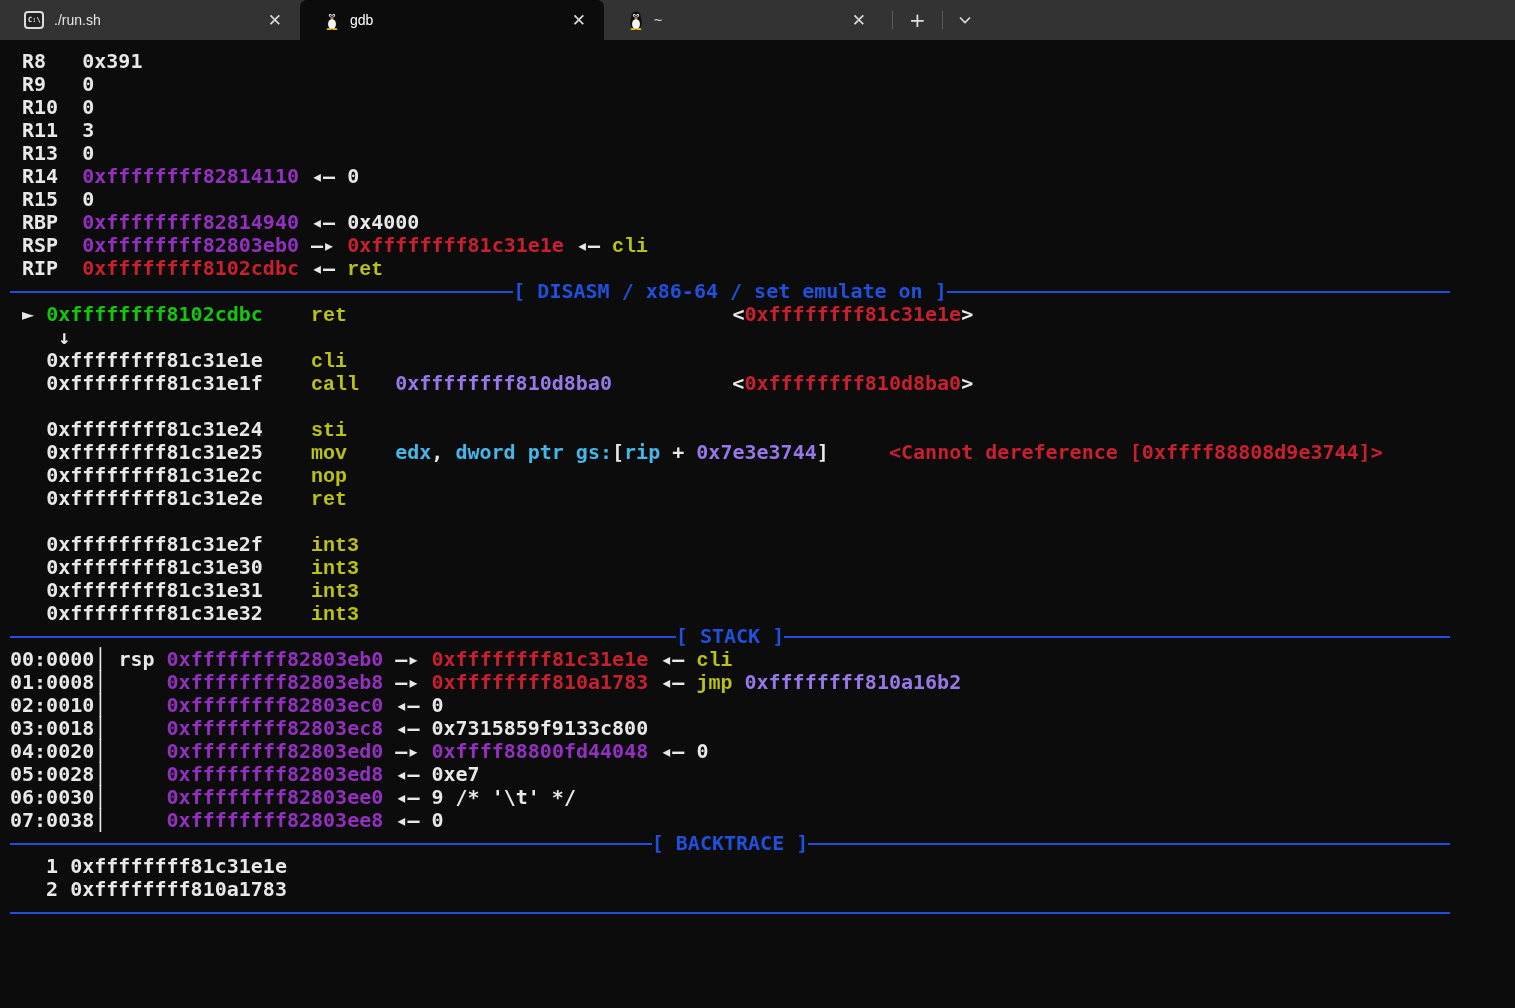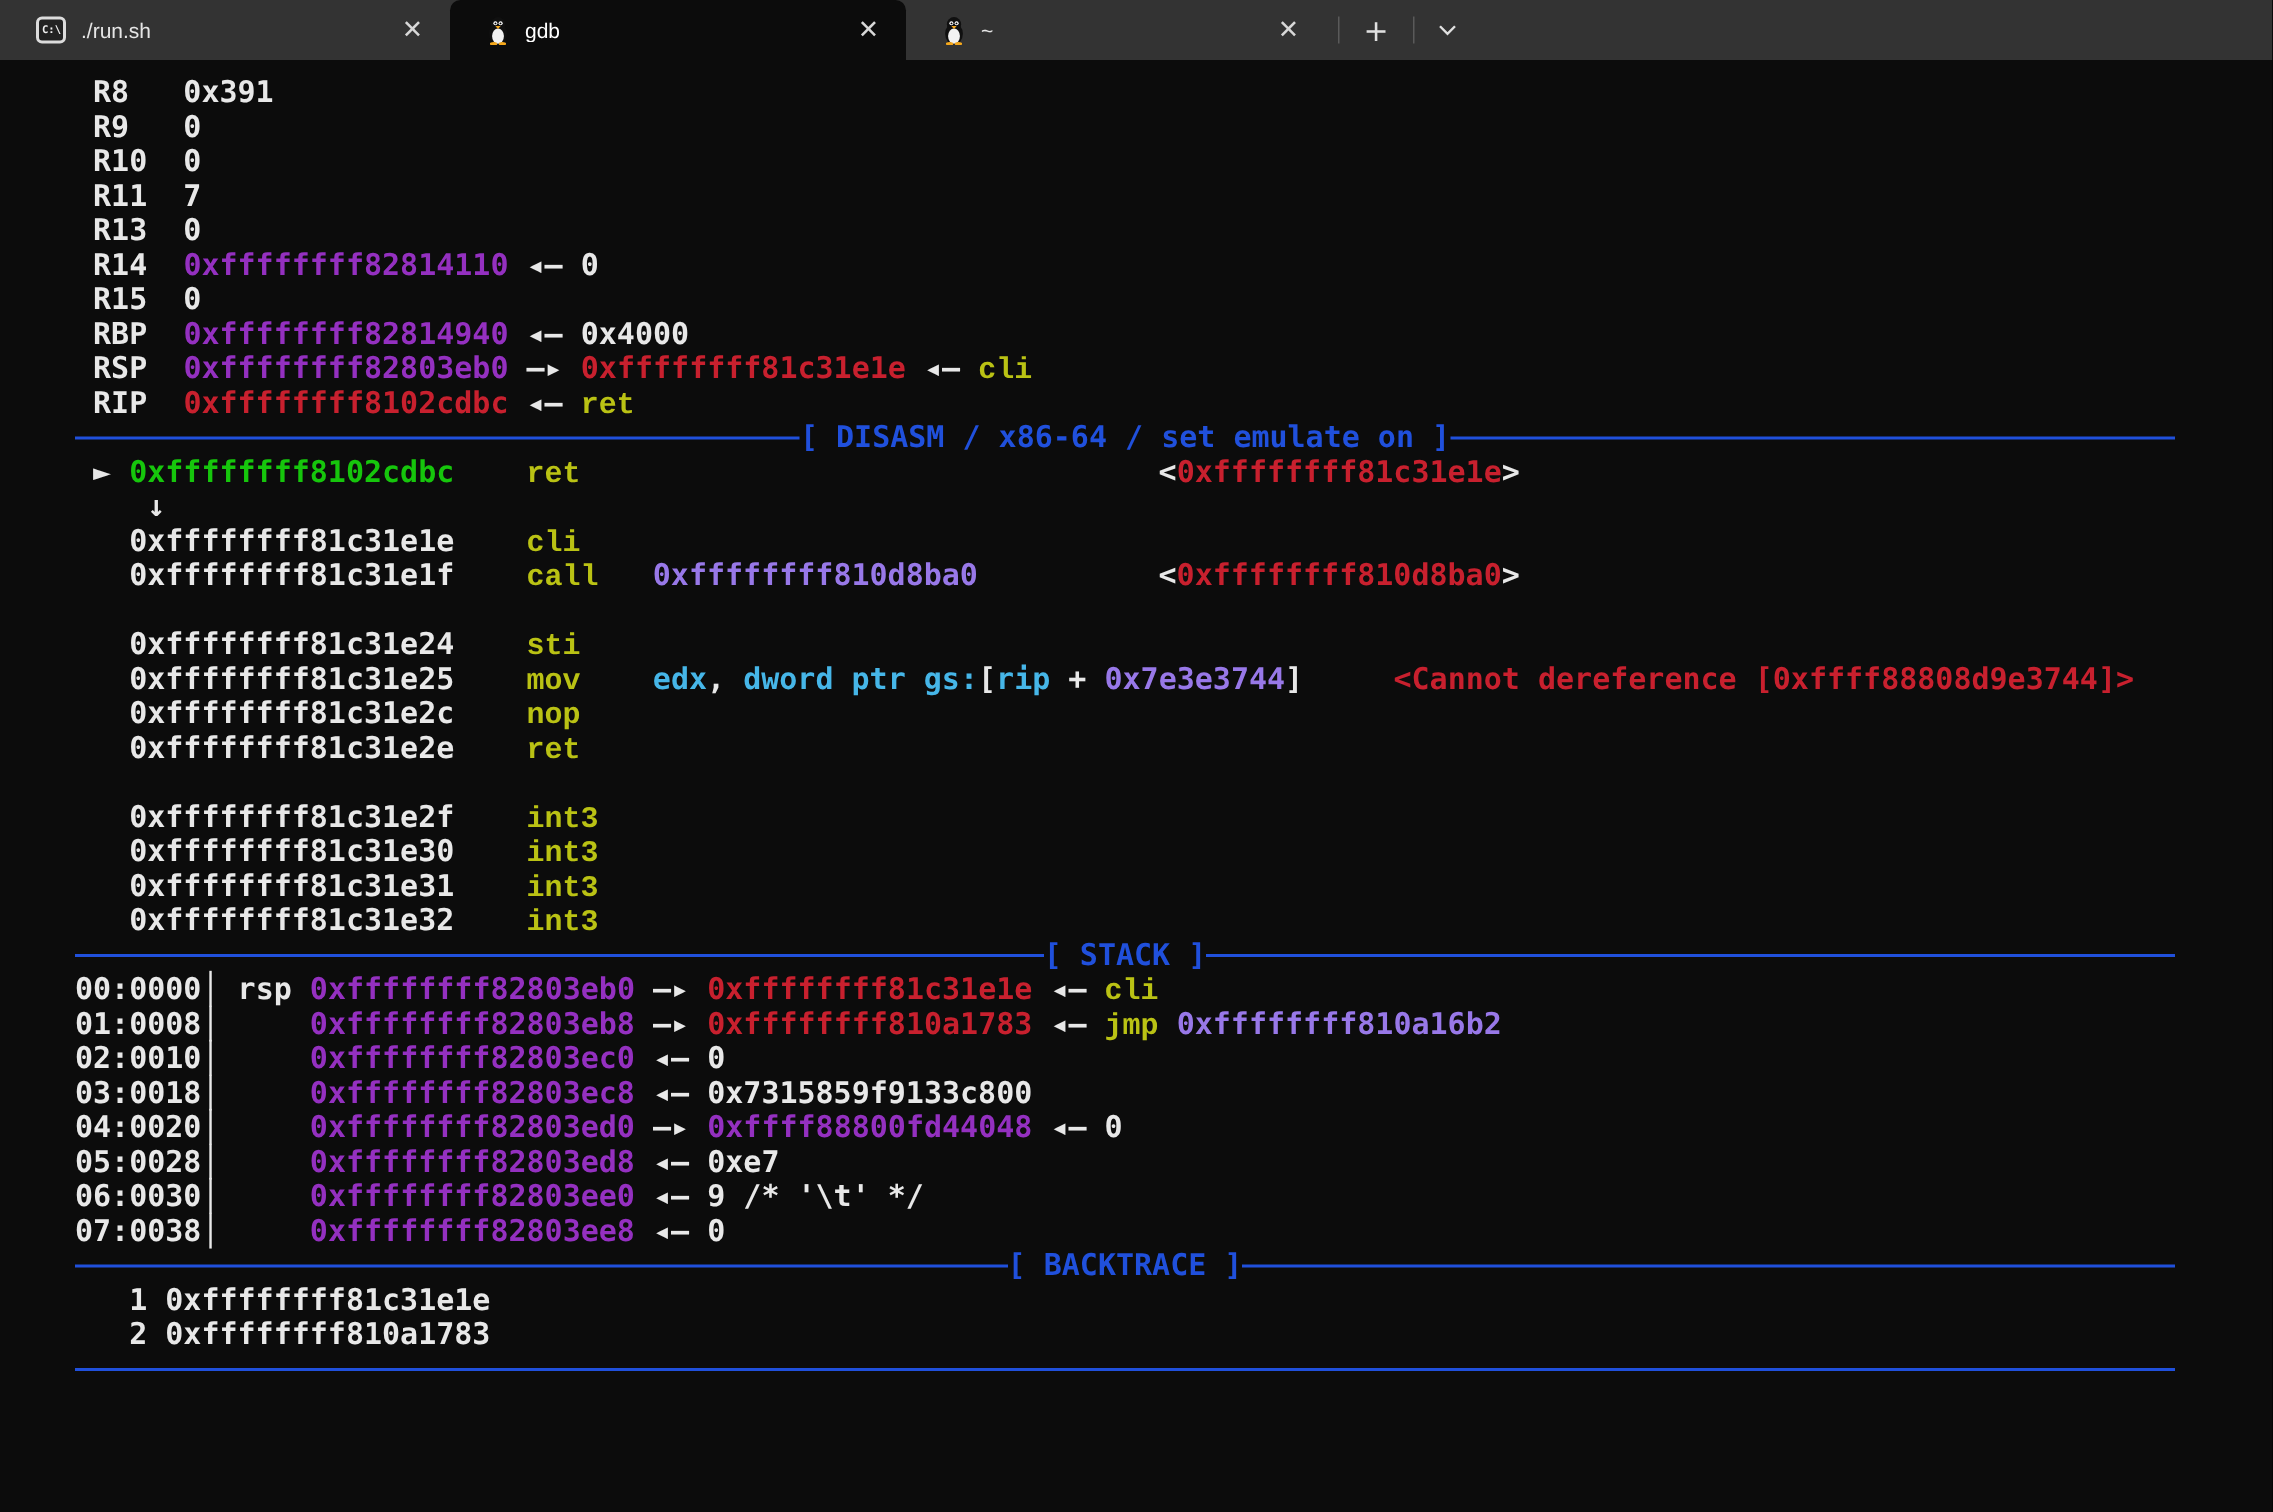--- a/index.html
+++ b/index.html
@@ -14,21 +14,21 @@
   .tab .close{font-family:"DejaVu Sans",sans-serif;font-size:17px;color:#d8d8d8;padding:0 6px;line-height:1;}
   .cmdicon{box-sizing:border-box;width:20px;height:18px;border:2px solid #dcdcdc;border-radius:4px;
            display:flex;align-items:center;justify-content:flex-start;padding-left:2px;
            font-family:"DejaVu Sans Mono",monospace;font-size:7px;font-weight:bold;color:#f0f0f0;background:#222;}
   .controls{display:flex;align-items:center;gap:6px;padding-left:8px;}
   .vdiv{width:1px;height:18px;background:#5a5a5a;}
   .ctrl{color:#e0e0e0;font-family:"DejaVu Sans",sans-serif;font-size:20px;padding:0 10px;line-height:1;}
   .chev{display:flex;align-items:center;padding:0 10px;}
   
   .term{height:968px;background:var(--bg,#0c0c0c);padding:10px 0 0 10px;font-size:20px;font-weight:bold;overflow:hidden;}
-  .row{height:23px;line-height:23px;white-space:pre;margin-left:40px;}
+  .row{height:23px;line-height:23px;white-space:pre;}
   .row.sep{display:flex;align-items:center;margin-right:65px;}
   .sepline{flex:1;height:2px;background:var(--blue);}
   .seplabel{color:var(--blue);white-space:pre;}
   .c-w{color:var(--w);} .c-purple{color:var(--purple);text-align:right;} .c-violet{color:var(--violet);}
   .c-red{color:var(--red);} .c-green{color:var(--green);} .c-yellow{color:var(--yellow);font-family:Liberation Mono, monospace;}
   .c-cyan{color:var(--cyan);}
 </style>
 </head>
 <body>
 
@@ -85,21 +85,21 @@
         <svg width="12" height="8" viewBox="0 0 12 8">
             <polyline points="1,1.5 6,6.5 11,1.5" fill="none" stroke="#e0e0e0" stroke-width="1.6"></polyline>
           </svg>
       </span>
     </div>
   </div>
   <div class="term" id="terminal">
       <div class="row"><span class="c-w"> R8   0x391</span></div>
       <div class="row"><span class="c-w"> R9   0</span></div>
       <div class="row"><span class="c-w"> R10  0</span></div>
-      <div class="row"><span class="c-w"> R11  7</span></div>
+      <div class="row"><span class="c-w"> R11  3</span></div>
       <div class="row"><span class="c-w"> R13  0</span></div>
       <div class="row"><span class="c-w"> R14  </span><span class="c-purple">0xffffffff82814110</span><span class="c-w"> ◂— 0</span></div>
       <div class="row"><span class="c-w"> R15  0</span></div>
       <div class="row"><span class="c-w"> RBP  </span><span class="c-purple">0xffffffff82814940</span><span class="c-w"> ◂— 0x4000</span></div>
       <div class="row"><span class="c-w"> RSP  </span><span class="c-purple">0xffffffff82803eb0</span><span class="c-w"> —▸ </span><span class="c-red">0xffffffff81c31e1e</span><span class="c-w"> ◂— </span><span class="c-yellow">cli</span></div>
       <div class="row"><span class="c-w"> RIP  </span><span class="c-red">0xffffffff8102cdbc</span><span class="c-w"> ◂— </span><span class="c-yellow">ret</span></div>
       <div class="row sep"><span class="sepline"></span><span class="seplabel">[ DISASM / x86-64 / set emulate on ]</span><span class="sepline"></span></div>
       <div class="row"><span class="c-w"> ► </span><span class="c-green">0xffffffff8102cdbc</span><span class="c-w">    </span><span class="c-yellow">ret</span><span class="c-w">                                </span><span class="c-w">&lt;</span><span class="c-red">0xffffffff81c31e1e</span><span class="c-w">&gt;</span></div>
       <div class="row"><span class="c-w">    ↓</span></div>
       <div class="row"><span class="c-w">   </span><span class="c-w">0xffffffff81c31e1e</span><span class="c-w">    </span><span class="c-yellow">cli</span></div>

